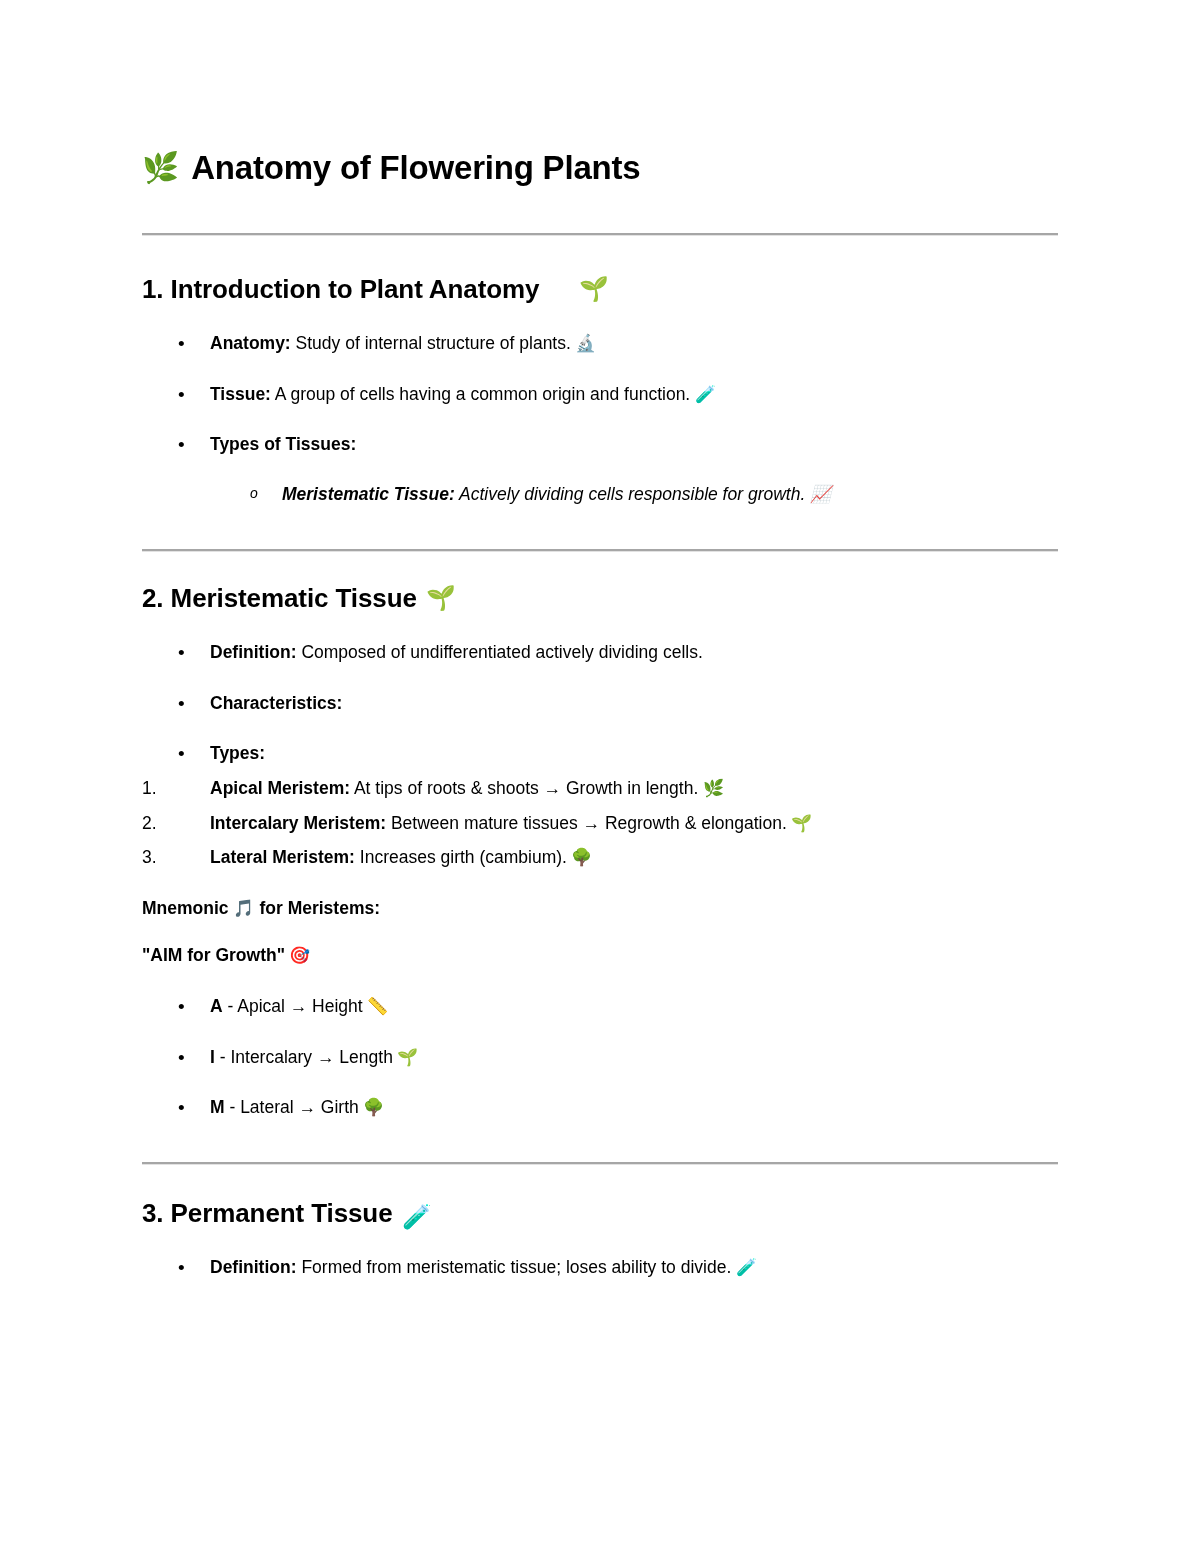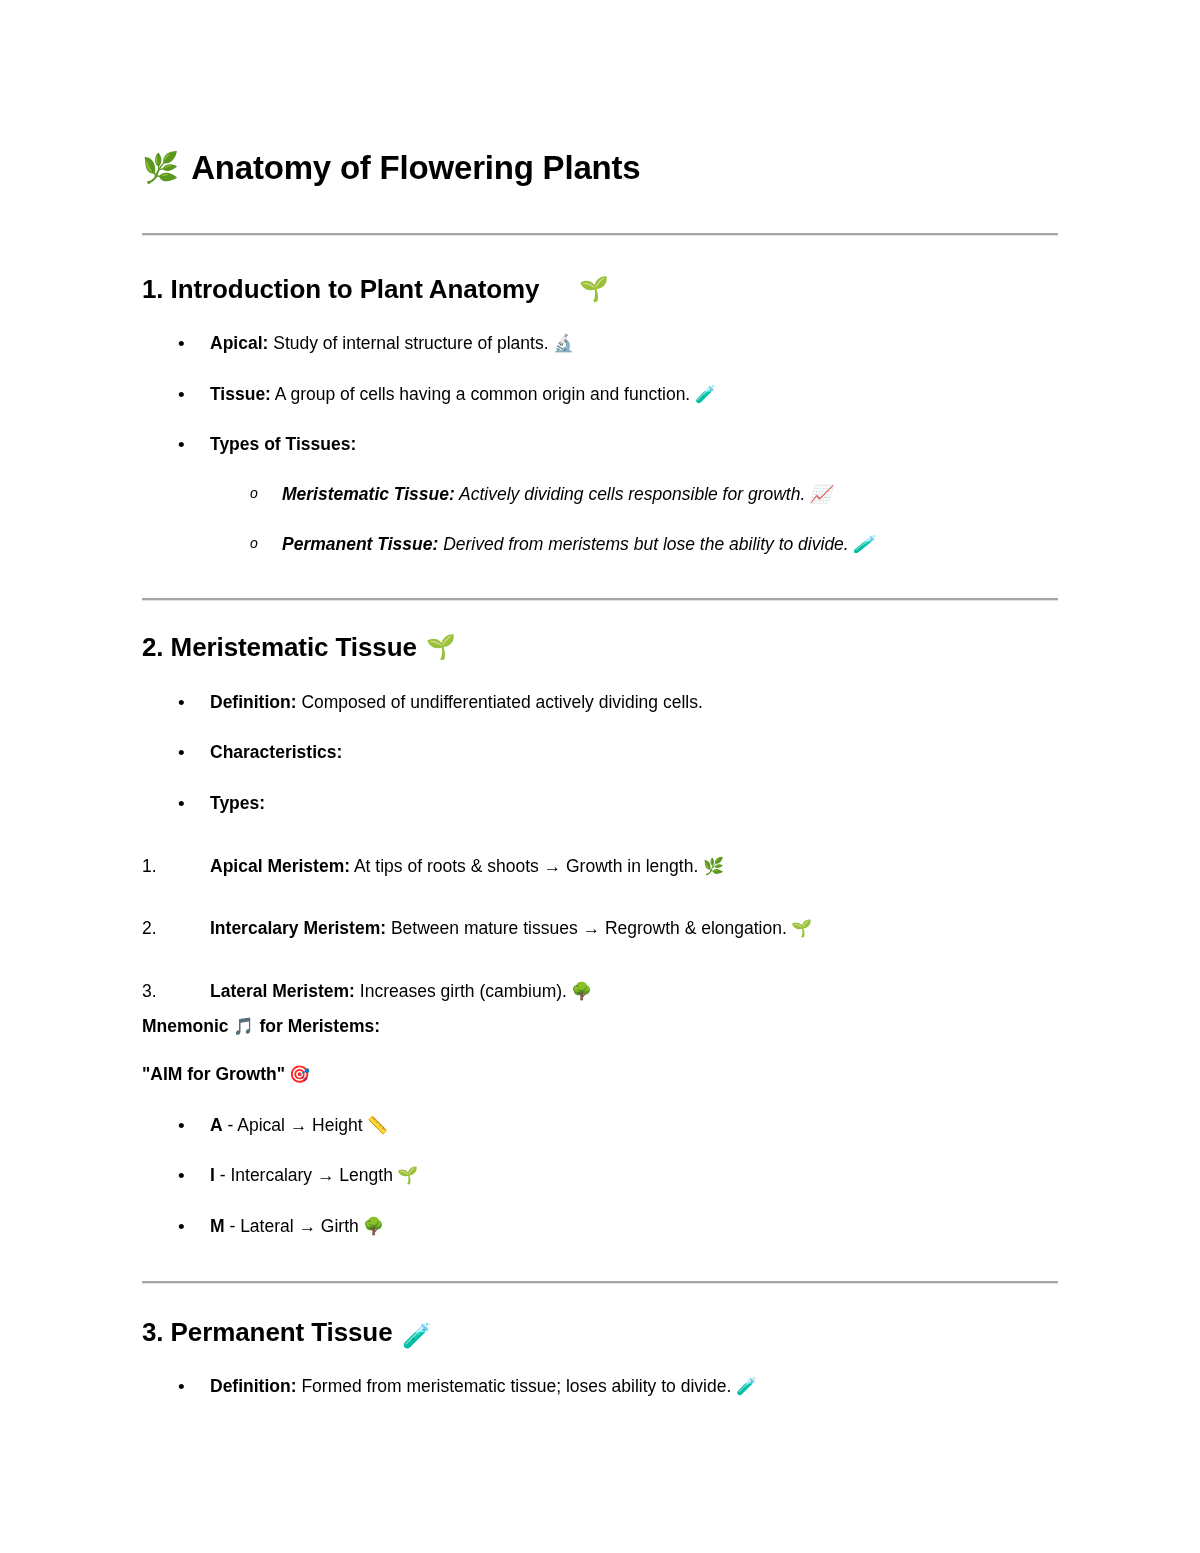--- a/index.html
+++ b/index.html
@@ -107,42 +107,42 @@
     line-height: 1.35;
   }
 
   
   .nlist { margin: 0; padding: 0; list-style: none; counter-reset: numitem; }
   .nitem {
     position: relative;
     padding-left: 68px;
     font-size: 17.5px;
     line-height: 1.35;
-    margin-top: 39px;
+    margin-top: 11px;
     counter-increment: numitem;
   }
   .nitem::before {
     content: counter(numitem) ".";
     position: absolute;
     left: 0;
     top: 0;
     font-size: 17.5px;
     line-height: 1.35;
   }
 
   .lead { font-weight: 700; }
   .emoji { font-family: "DejaVu Sans", sans-serif; }
   .inline-emoji { font-size: 17px; }
 
   .para {
     font-size: 17.5px;
     line-height: 1.35;
     font-weight: 700;
   }
-  .mnemonic-title { margin-top: 12px; }
+  .mnemonic-title { margin-top: 27px; }
   .mnemonic-phrase { margin-top: 24px; }
 </style>
 </head>
 <body>
 
 <div id="page">
   <div class="content">
 
     <h1 class="doc-title">
       <span class="emoji">🌿</span>
@@ -151,36 +151,33 @@
 
     <div class="divider div1"></div>
 
     <h2 class="section-heading sh1">
       <span>1. Introduction to Plant Anatomy</span>
       <span class="emoji">🌱</span>
     </h2>
 
     <ul class="blist">
       <li class="bitem">
-        <span class="lead">Apical:</span><span> Study of internal structure of plants. </span><span class="emoji inline-emoji">🔬</span>
+        <span class="lead">Anatomy:</span><span> Study of internal structure of plants. </span><span class="emoji inline-emoji">🔬</span>
       </li>
       <li class="bitem">
         <span class="lead">Tissue:</span><span> A group of cells having a common origin and function. </span><span class="emoji inline-emoji">🧪</span>
       </li>
       <li class="bitem">
         <span class="lead">Types of Tissues:</span>
       </li>
     </ul>
 
     <ul class="sublist">
       <li class="subitem">
         <span class="lead">Meristematic Tissue:</span><span> Actively dividing cells responsible for growth. </span><span class="emoji inline-emoji">📈</span>
-      </li>
-      <li class="subitem">
-        <span class="lead">Permanent Tissue:</span><span> Derived from meristems but lose the ability to divide. </span><span class="emoji inline-emoji">🧪</span>
       </li>
     </ul>
 
     <div class="divider div2"></div>
 
     <h2 class="section-heading sh2">
       <span>2. Meristematic Tissue</span>
       <span class="emoji">🌱</span>
     </h2>
 

